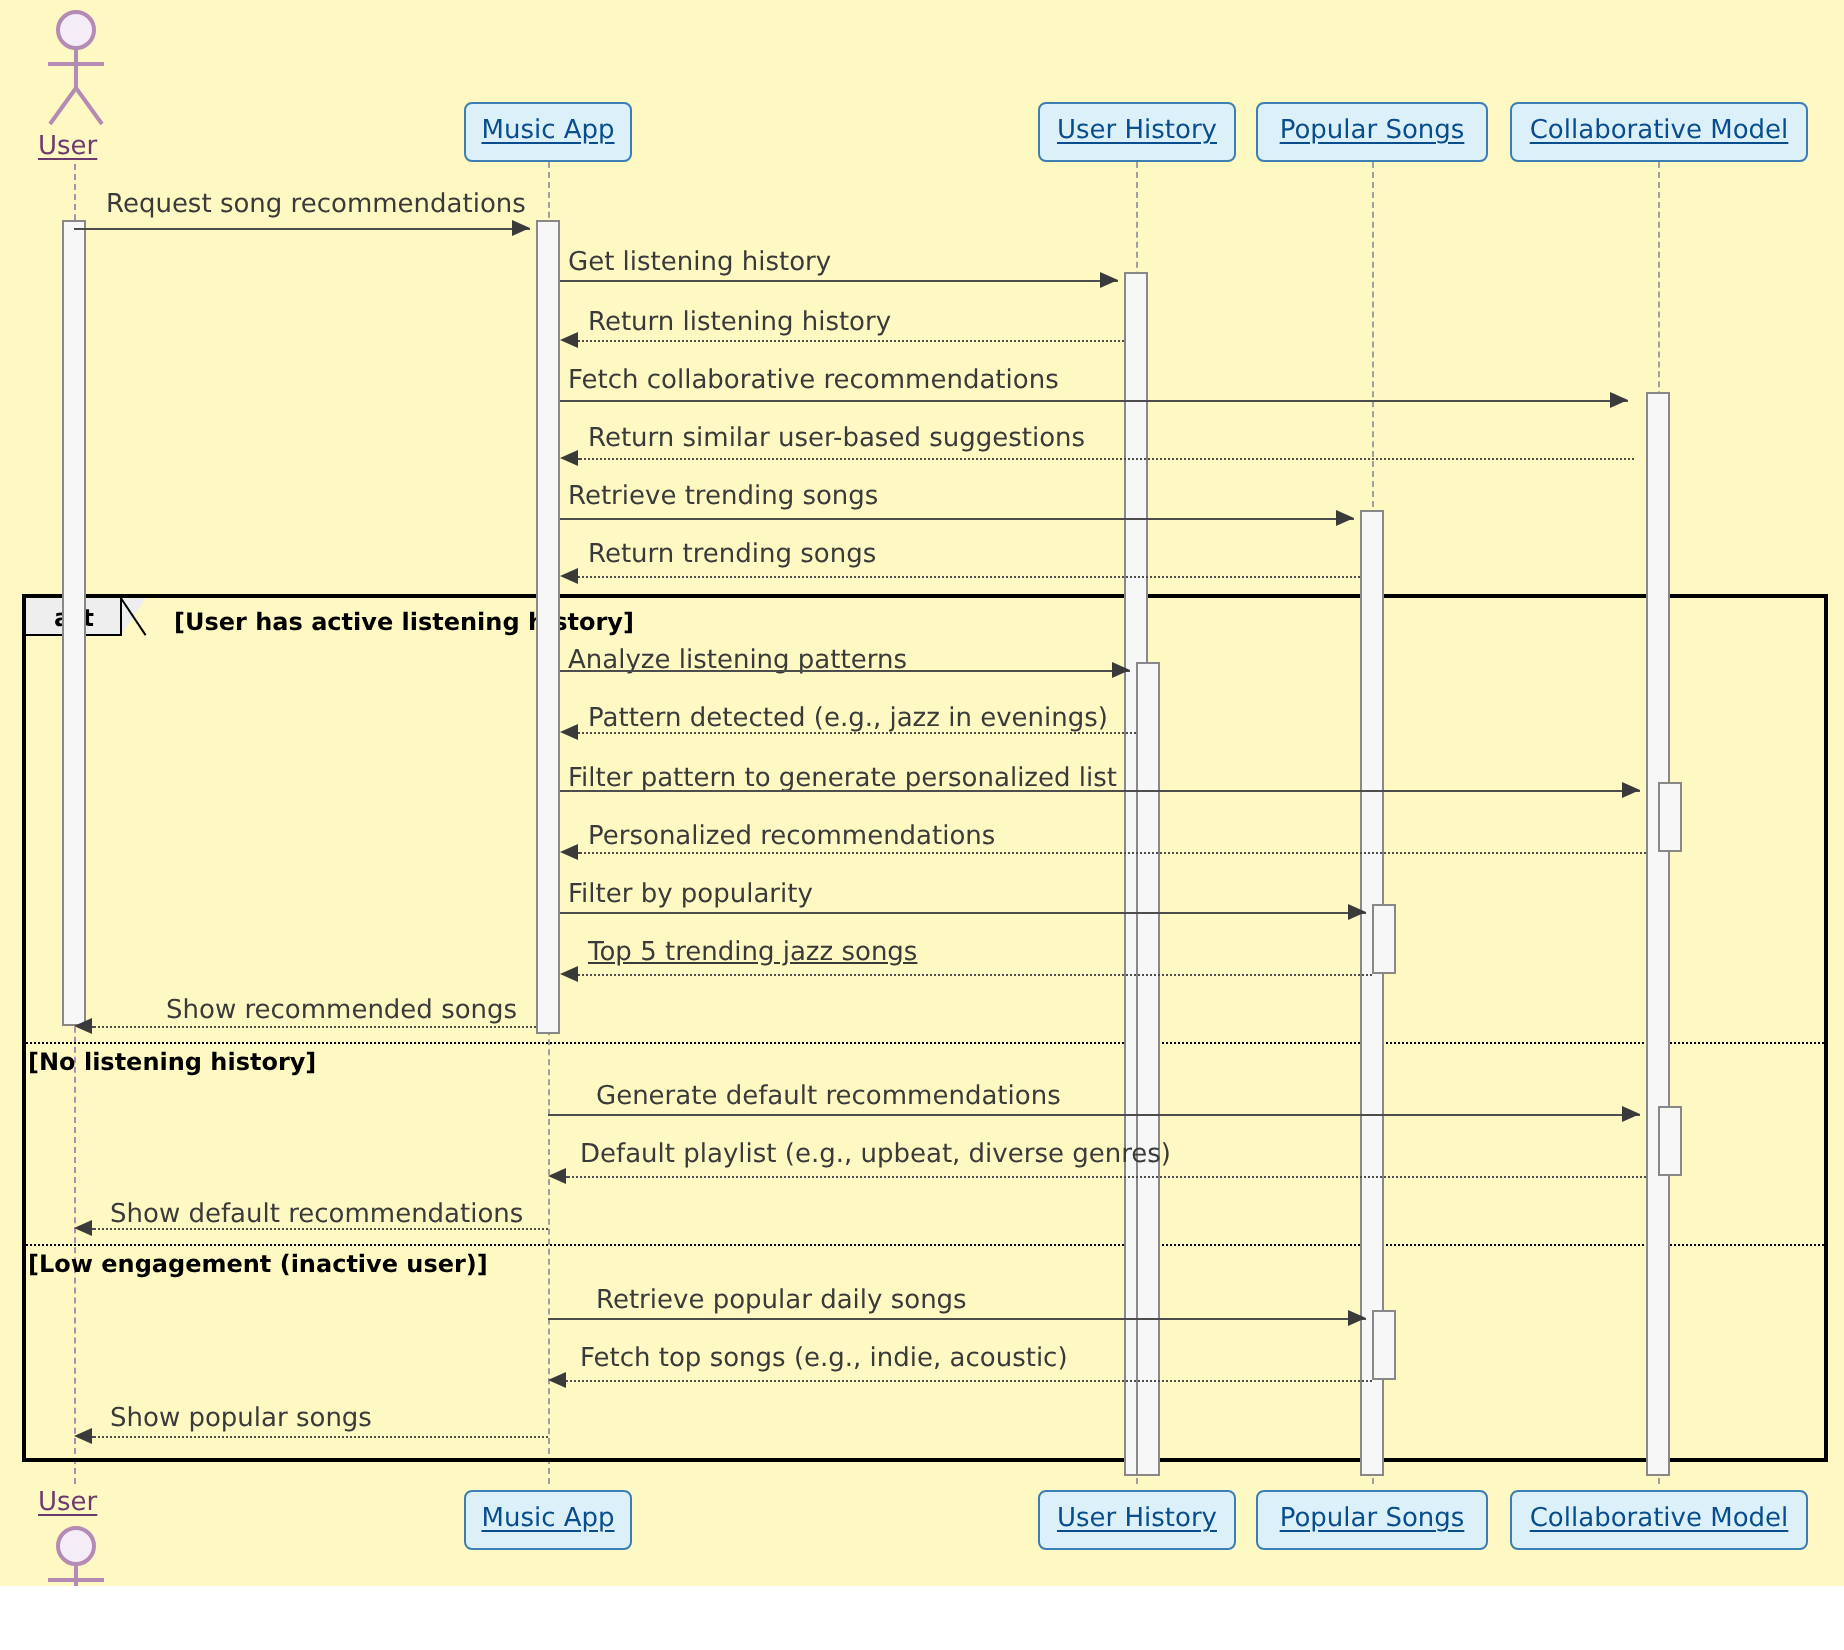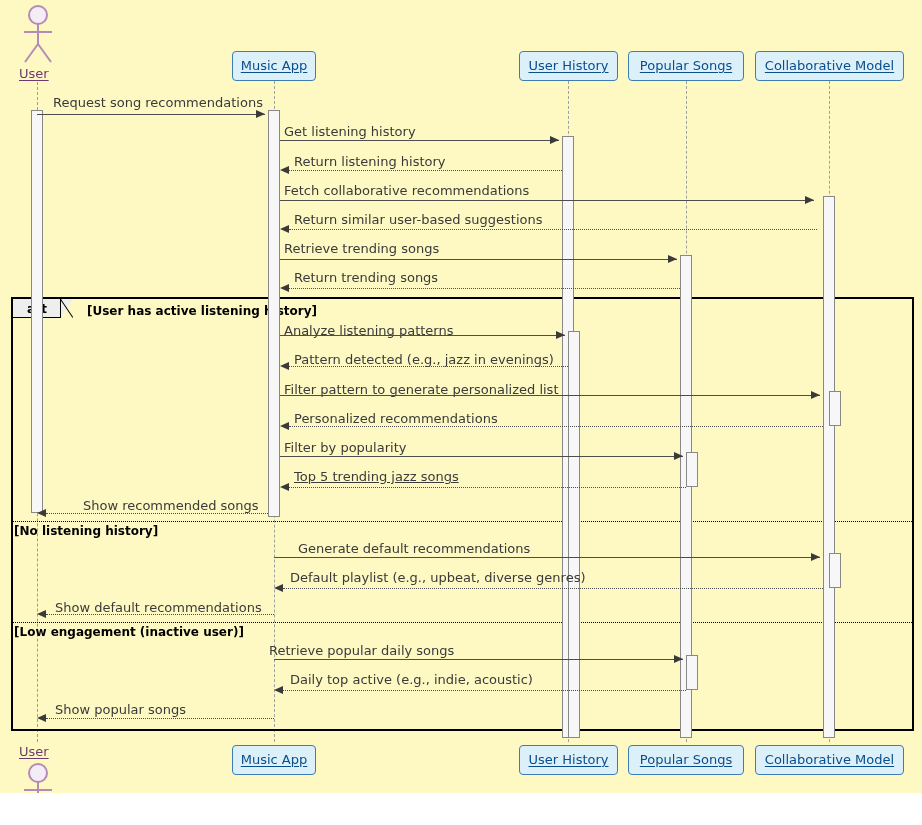--- a/index.html
+++ b/index.html
@@ -272,25 +272,25 @@
   <div class="arrow-r" style="left:811px; top:553px;"></div>
 
   <div class="msg-label" style="left:290px; top:571px;">Default playlist (e.g., upbeat, diverse genres)</div>
   <div class="msg-line ret" style="left:283px; top:588px; width:540px;"></div>
   <div class="arrow-l" style="left:274px; top:584px;"></div>
 
   <div class="msg-label" style="left:55px; top:601px;">Show default recommendations</div>
   <div class="msg-line ret" style="left:46px; top:614px; width:228px;"></div>
   <div class="arrow-l" style="left:37px; top:610px;"></div>
 
-  <div class="msg-label" style="left:269px; top:644px;">Retrieve popular daily songs</div>
+  <div class="msg-label" style="left:298px; top:644px;">Retrieve popular daily songs</div>
   <div class="msg-line" style="left:274px; top:659px; width:409px;"></div>
   <div class="arrow-r" style="left:674px; top:655px;"></div>
 
-  <div class="msg-label" style="left:290px; top:673px;">Daily top active (e.g., indie, acoustic)</div>
+  <div class="msg-label" style="left:290px; top:673px;">Fetch top songs (e.g., indie, acoustic)</div>
   <div class="msg-line ret" style="left:283px; top:690px; width:403px;"></div>
   <div class="arrow-l" style="left:274px; top:686px;"></div>
 
   <div class="msg-label" style="left:55px; top:703px;">Show popular songs</div>
   <div class="msg-line ret" style="left:46px; top:718px; width:228px;"></div>
   <div class="arrow-l" style="left:37px; top:714px;"></div>
 
   <div class="actor-label" style="left:19px; top:744px;">User</div>
   <svg class="actor-fig" style="left:18px; top:762px;" width="40" height="62" viewBox="0 0 40 62">
     <circle cx="20" cy="11" r="9" fill="#F4ECF7" stroke="#B48BB4" stroke-width="2"></circle>

